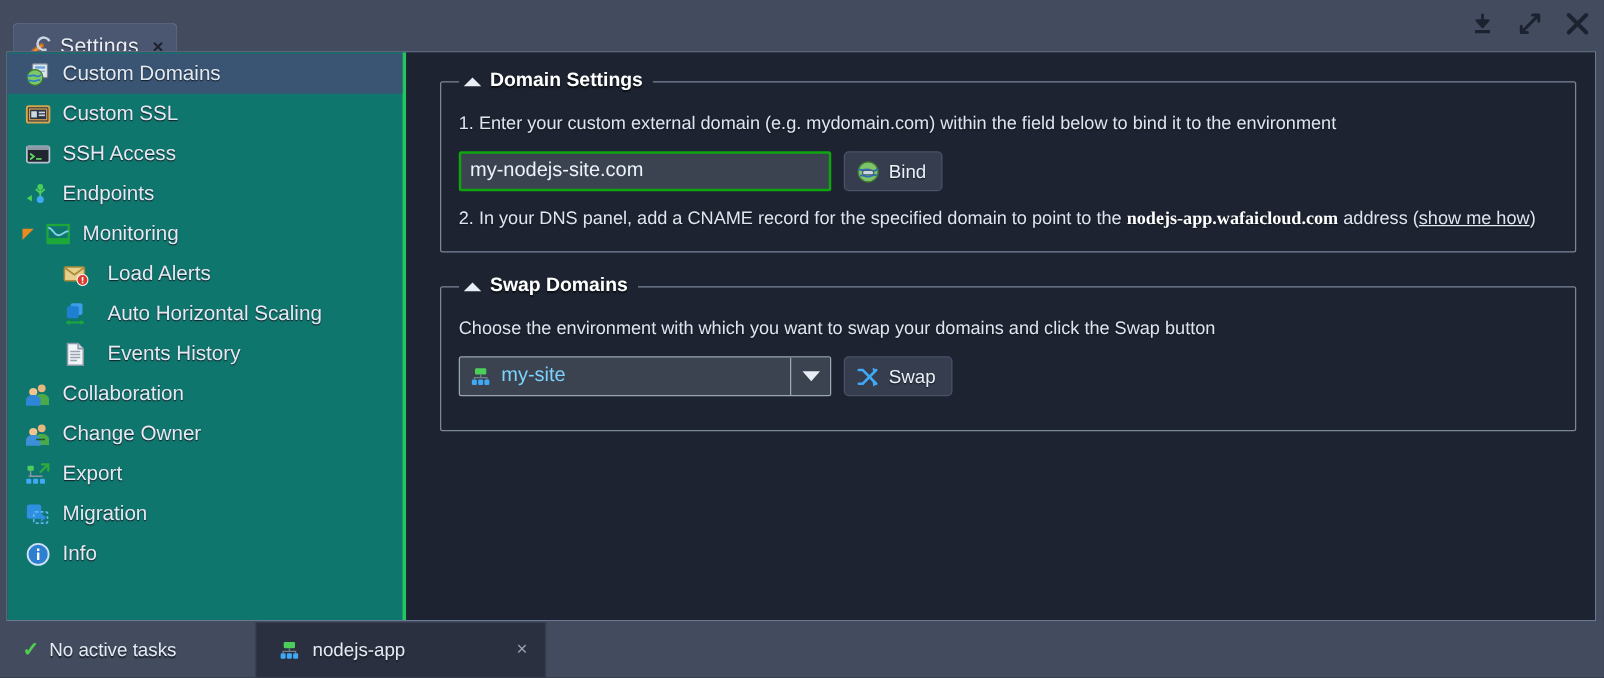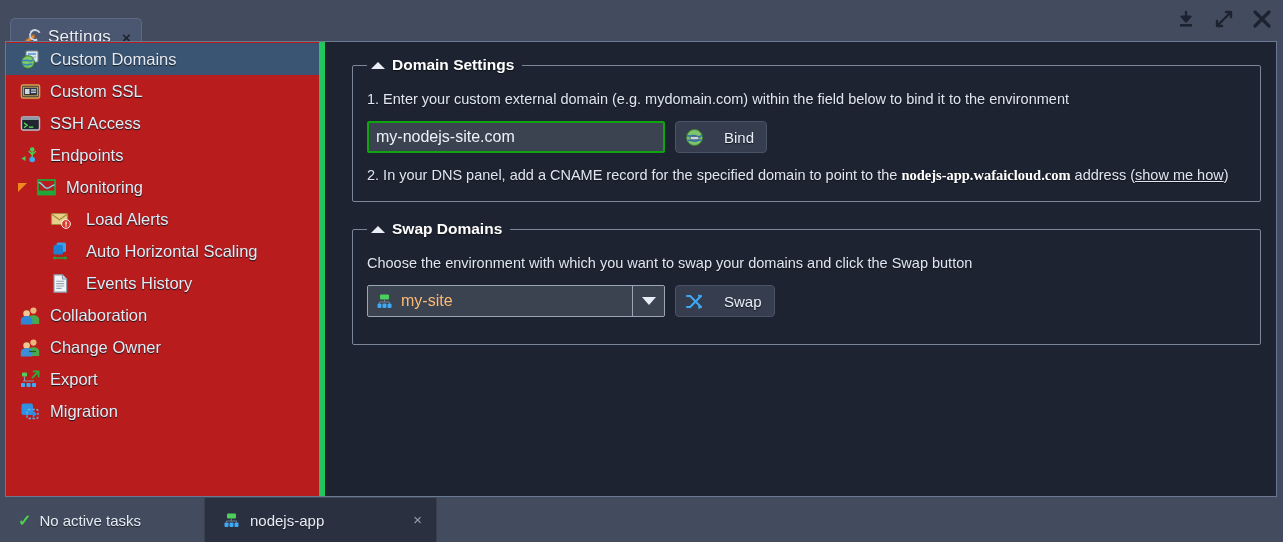--- a/index.html
+++ b/index.html
@@ -41,22 +41,22 @@
   .wc{width:22px;height:22px;cursor:pointer;position:relative;}
   .wc svg{display:block;}
 
   
   .window{
     position:absolute;left:5px;top:41px;width:1272px;height:456px;
     background:#1d2330;border:1px solid #6b7891;box-sizing:border-box;
     display:flex;
   }
   .sidebar{
-    width:319px;flex:0 0 319px;background:#b91c1c;
-    border-right:6px solid #22c55e;box-sizing:border-box;
+    width:319px;flex:0 0 319px;background:#0f766e;
+    border-right:3px solid #22c55e;box-sizing:border-box;
     padding-top:1px;
   }
   .sb-item{
     height:32px;display:flex;align-items:center;gap:9px;
     padding-left:14px;box-sizing:border-box;cursor:pointer;position:relative;
   }
   .sb-item.sel{background:#3a5573;}
   .sb-item.sub{padding-left:44px;gap:15px;}
   .sb-label{font-size:16.5px;color:#e4eaf3;text-shadow:0 1px 1px #12161e;white-space:nowrap;}
   .sb-ico{width:21px;height:21px;flex:0 0 21px;position:relative;}
@@ -83,29 +83,29 @@
   .lnk{color:#dfe6f0;text-decoration:underline;cursor:pointer;}
 
   .row{display:flex;align-items:center;gap:10px;margin:11px 0 12px 0;}
   .dinput{
     width:298px;height:32px;box-sizing:border-box;
     background:#3b4250;border:2px solid #0fa50f;border-radius:2px;
     color:#eef3fa;font-size:16px;font-family:"Liberation Sans",sans-serif;
     padding:0 7px;outline:none;
   }
   .btn{
-    height:32px;display:inline-flex;align-items:center;gap:20px;
+    height:32px;display:inline-flex;align-items:center;gap:7px;
     background:#353d4e;border:1px solid #4a5467;border-radius:4px;
     padding:0 12px 0 9px;cursor:pointer;box-sizing:border-box;
   }
   .btn .blabel{font-size:15px;color:#eaf0f8;text-shadow:0 1px 1px #11151d;}
 
   .selwrap{display:flex;height:32px;width:298px;box-sizing:border-box;
     border:1px solid #9aa5b6;border-radius:2px;background:#3b4250;overflow:hidden;}
-  .selwrap .selval{flex:1;display:flex;align-items:center;gap:8px;padding-left:8px;font-size:16px;color:#fdba74;}
+  .selwrap .selval{flex:1;display:flex;align-items:center;gap:8px;padding-left:8px;font-size:16px;color:#7dd3fc;}
   .selarrow{width:31px;border-left:1px solid #9aa5b6;background:#3b4250;display:flex;align-items:center;justify-content:center;cursor:pointer;}
   .selarrow div{width:0;height:0;border-left:7px solid transparent;border-right:7px solid transparent;border-top:8px solid #e9eef6;}
 
   
   .taskbar{position:absolute;left:0;bottom:0;width:1283px;height:44px;background:#434c5e;display:flex;align-items:stretch;}
   .tb-cell{display:flex;align-items:center;gap:8px;padding:0 18px;box-sizing:border-box;border-right:1px solid #39414f;cursor:pointer;}
   .tb-cell.tasks{width:205px;}
   .tb-cell.dm{width:235px;}
   .tb-cell.env{width:232px;background:#2b3040;justify-content:flex-start;gap:10px;position:relative;}
   .tb-label{font-size:15px;color:#e6ecf5;text-shadow:0 1px 1px #1b2029;white-space:nowrap;}
@@ -282,20 +282,30 @@
         </div>
         <div class="sb-item">
           <span class="sb-ico">
             <svg class="svgico" width="21" height="21" viewBox="0 0 21 21">
               <rect x="1.5" y="2.5" width="11.5" height="11.5" rx="2" fill="#2f8fe0"></rect>
               <rect x="7" y="8.5" width="11" height="9" rx="1.4" fill="none" stroke="#5fb3ef" stroke-width="1.3" stroke-dasharray="2.4 1.6"></rect>
               <path d="M9.6 13h5.4M13.4 10.9l2.4 2.1-2.4 2.1z" stroke="#2f8fe0" stroke-width="1.4" fill="#2f8fe0"></path>
             </svg>
           </span>
           <span class="sb-label">Migration</span>
+        </div>
+        <div class="sb-item">
+          <span class="sb-ico">
+            <svg class="svgico" width="21" height="21" viewBox="0 0 21 21">
+              <circle cx="10.5" cy="10.5" r="8.4" fill="#2d7fd0" stroke="#cfe2f4" stroke-width="1.5"></circle>
+              <rect x="9.6" y="9" width="1.9" height="6" fill="#fff"></rect>
+              <rect x="9.6" y="5.8" width="1.9" height="2" fill="#fff"></rect>
+            </svg>
+          </span>
+          <span class="sb-label">Info</span>
         </div>
       </div>
 
     <div class="content">
 
       <fieldset class="panel">
         <legend>
           <span class="collapse-tri"></span>
           <span>Domain Settings</span>
         </legend>

